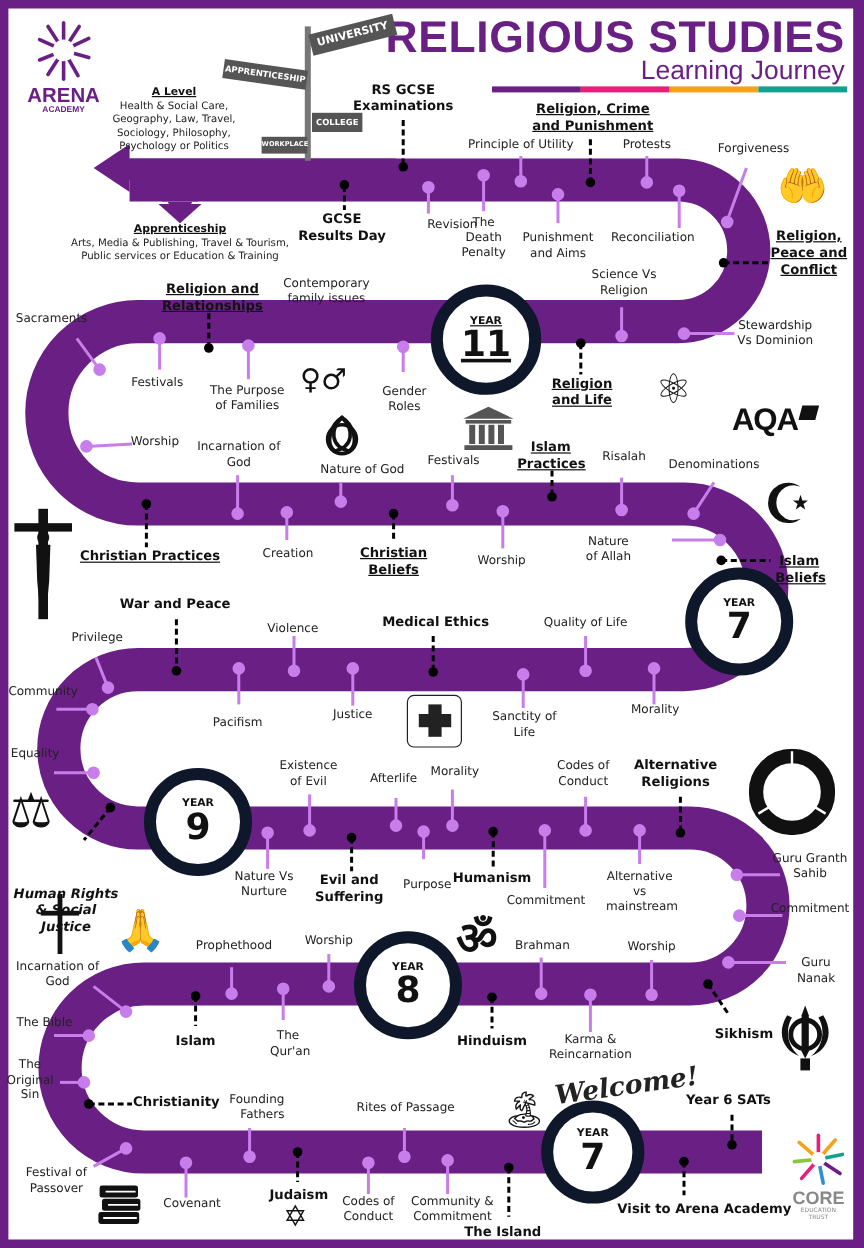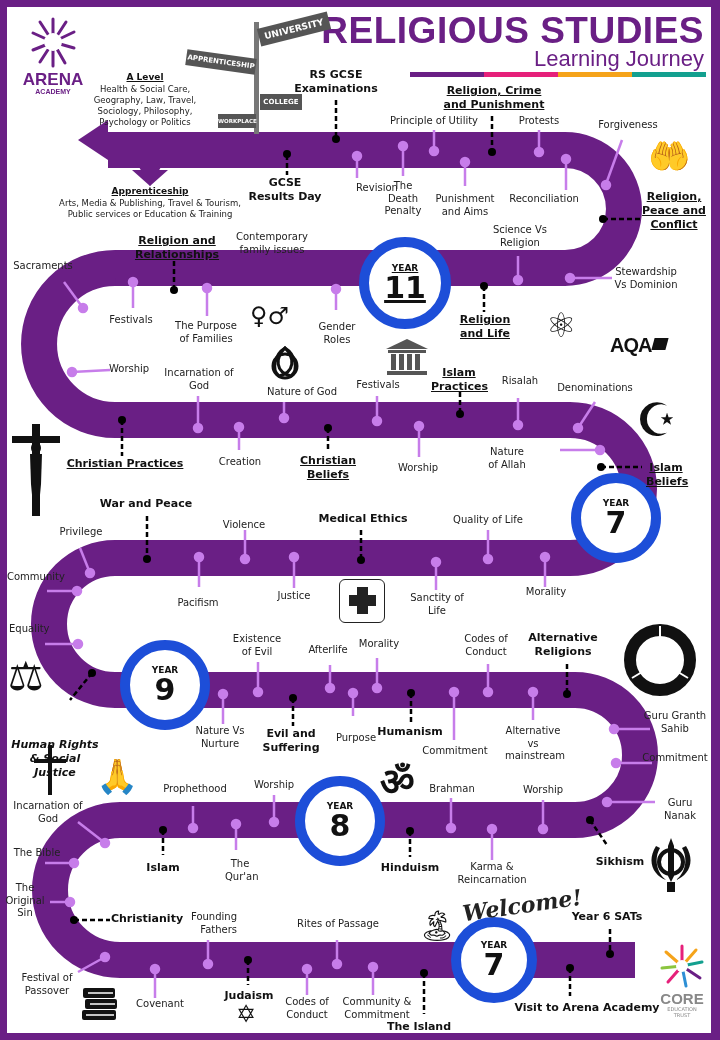--- a/index.html
+++ b/index.html
@@ -7,21 +7,21 @@
   .frame{position:absolute;left:0;top:0;width:720px;height:1040px;box-sizing:border-box;border:7px solid #6a1f85;border-right-width:9px;background:#fff;}
   .abs{position:absolute;}
   svg.road{position:absolute;left:0;top:0;}
   .lbl{position:absolute;font-size:10px;color:#222;text-align:center;line-height:1.25;white-space:nowrap;transform:translateX(-50%);}
   .lbl.l{transform:none;text-align:left;}
   .main{font-weight:bold;font-size:11px;color:#111;}
   .u{text-decoration:underline;}
   .title{position:absolute;right:16px;top:10px;font-family:"Liberation Sans",sans-serif;font-weight:bold;font-size:37px;color:#6a1f85;letter-spacing:0.5px;}
   .subtitle{position:absolute;right:16px;top:46px;font-family:"Liberation Sans",sans-serif;font-size:22px;color:#6a1f85;}
   .bar{position:absolute;top:72px;height:5px;}
-  .year{position:absolute;border-radius:50%;background:#fff;border:10px solid #1d4ed8;display:flex;flex-direction:column;align-items:center;justify-content:center;box-sizing:border-box;}
+  .year{position:absolute;border-radius:50%;background:#fff;border:10px solid #0f172a;display:flex;flex-direction:column;align-items:center;justify-content:center;box-sizing:border-box;}
   .year .yl{font-size:9px;font-weight:bold;color:#111;}
   .year .yn{font-size:30px;font-weight:bold;color:#111;line-height:30px;}
   .year.y11 .yl,.year.y11 .yn{text-decoration:underline;}
   .small{font-size:8.5px;line-height:1.3;color:#222;}
   .icon{position:absolute;color:#111;text-align:center;}
 </style>
 </head>
 <body>
 
 <div class="frame"></div>
@@ -384,21 +384,21 @@
 
 <div class="lbl" style="left:160px;top:998px;">Covenant</div>
 <div class="lbl" style="left:209px;top:911px;width:56px;white-space:normal;text-align:right;">Founding Fathers</div>
 <div class="lbl" style="left:307px;top:996px;width:52px;white-space:normal;">Codes of Conduct</div>
 <div class="lbl" style="left:338px;top:918px;">Rites of Passage</div>
 <div class="lbl" style="left:377px;top:996px;width:76px;white-space:normal;">Community &amp; Commitment</div>
 
 <div class="icon" style="left:648px;top:136px;font-size:34px;line-height:40px;">🤲</div>
 <div class="icon" style="left:250px;top:303px;font-size:24px;line-height:26px;">♀♂</div>
 <div class="icon" style="left:546px;top:305px;font-size:34px;line-height:40px;">⚛</div>
-<div class="abs" style="left:610px;top:334px;font-family:'Liberation Sans',sans-serif;font-weight:bold;font-size:20px;color:#111;letter-spacing:-1px;">
+<div class="abs" style="left:610px;top:334px;font-family:'Liberation Sans',sans-serif;font-weight:bold;font-size:26px;color:#111;letter-spacing:-1px;">
   <span>AQA</span><span style="display:inline-block;width:14px;height:12px;background:#111;margin-left:2px;vertical-align:top;margin-top:4px;transform:skewX(-15deg);"></span>
 </div>
 <div class="icon" style="left:264px;top:344px;width:42px;height:40px;">
   <svg width="40" height="38" viewBox="0 0 40 38">
       <g fill="none" stroke="#111" stroke-width="3">
         <path d="M20 4 C30 14 30 28 14 32 C6 26 10 10 20 4Z"></path>
         <path d="M20 4 C10 14 10 28 26 32 C34 26 30 10 20 4Z"></path>
         <circle cx="20" cy="22" r="12"></circle>
       </g>
     </svg>

